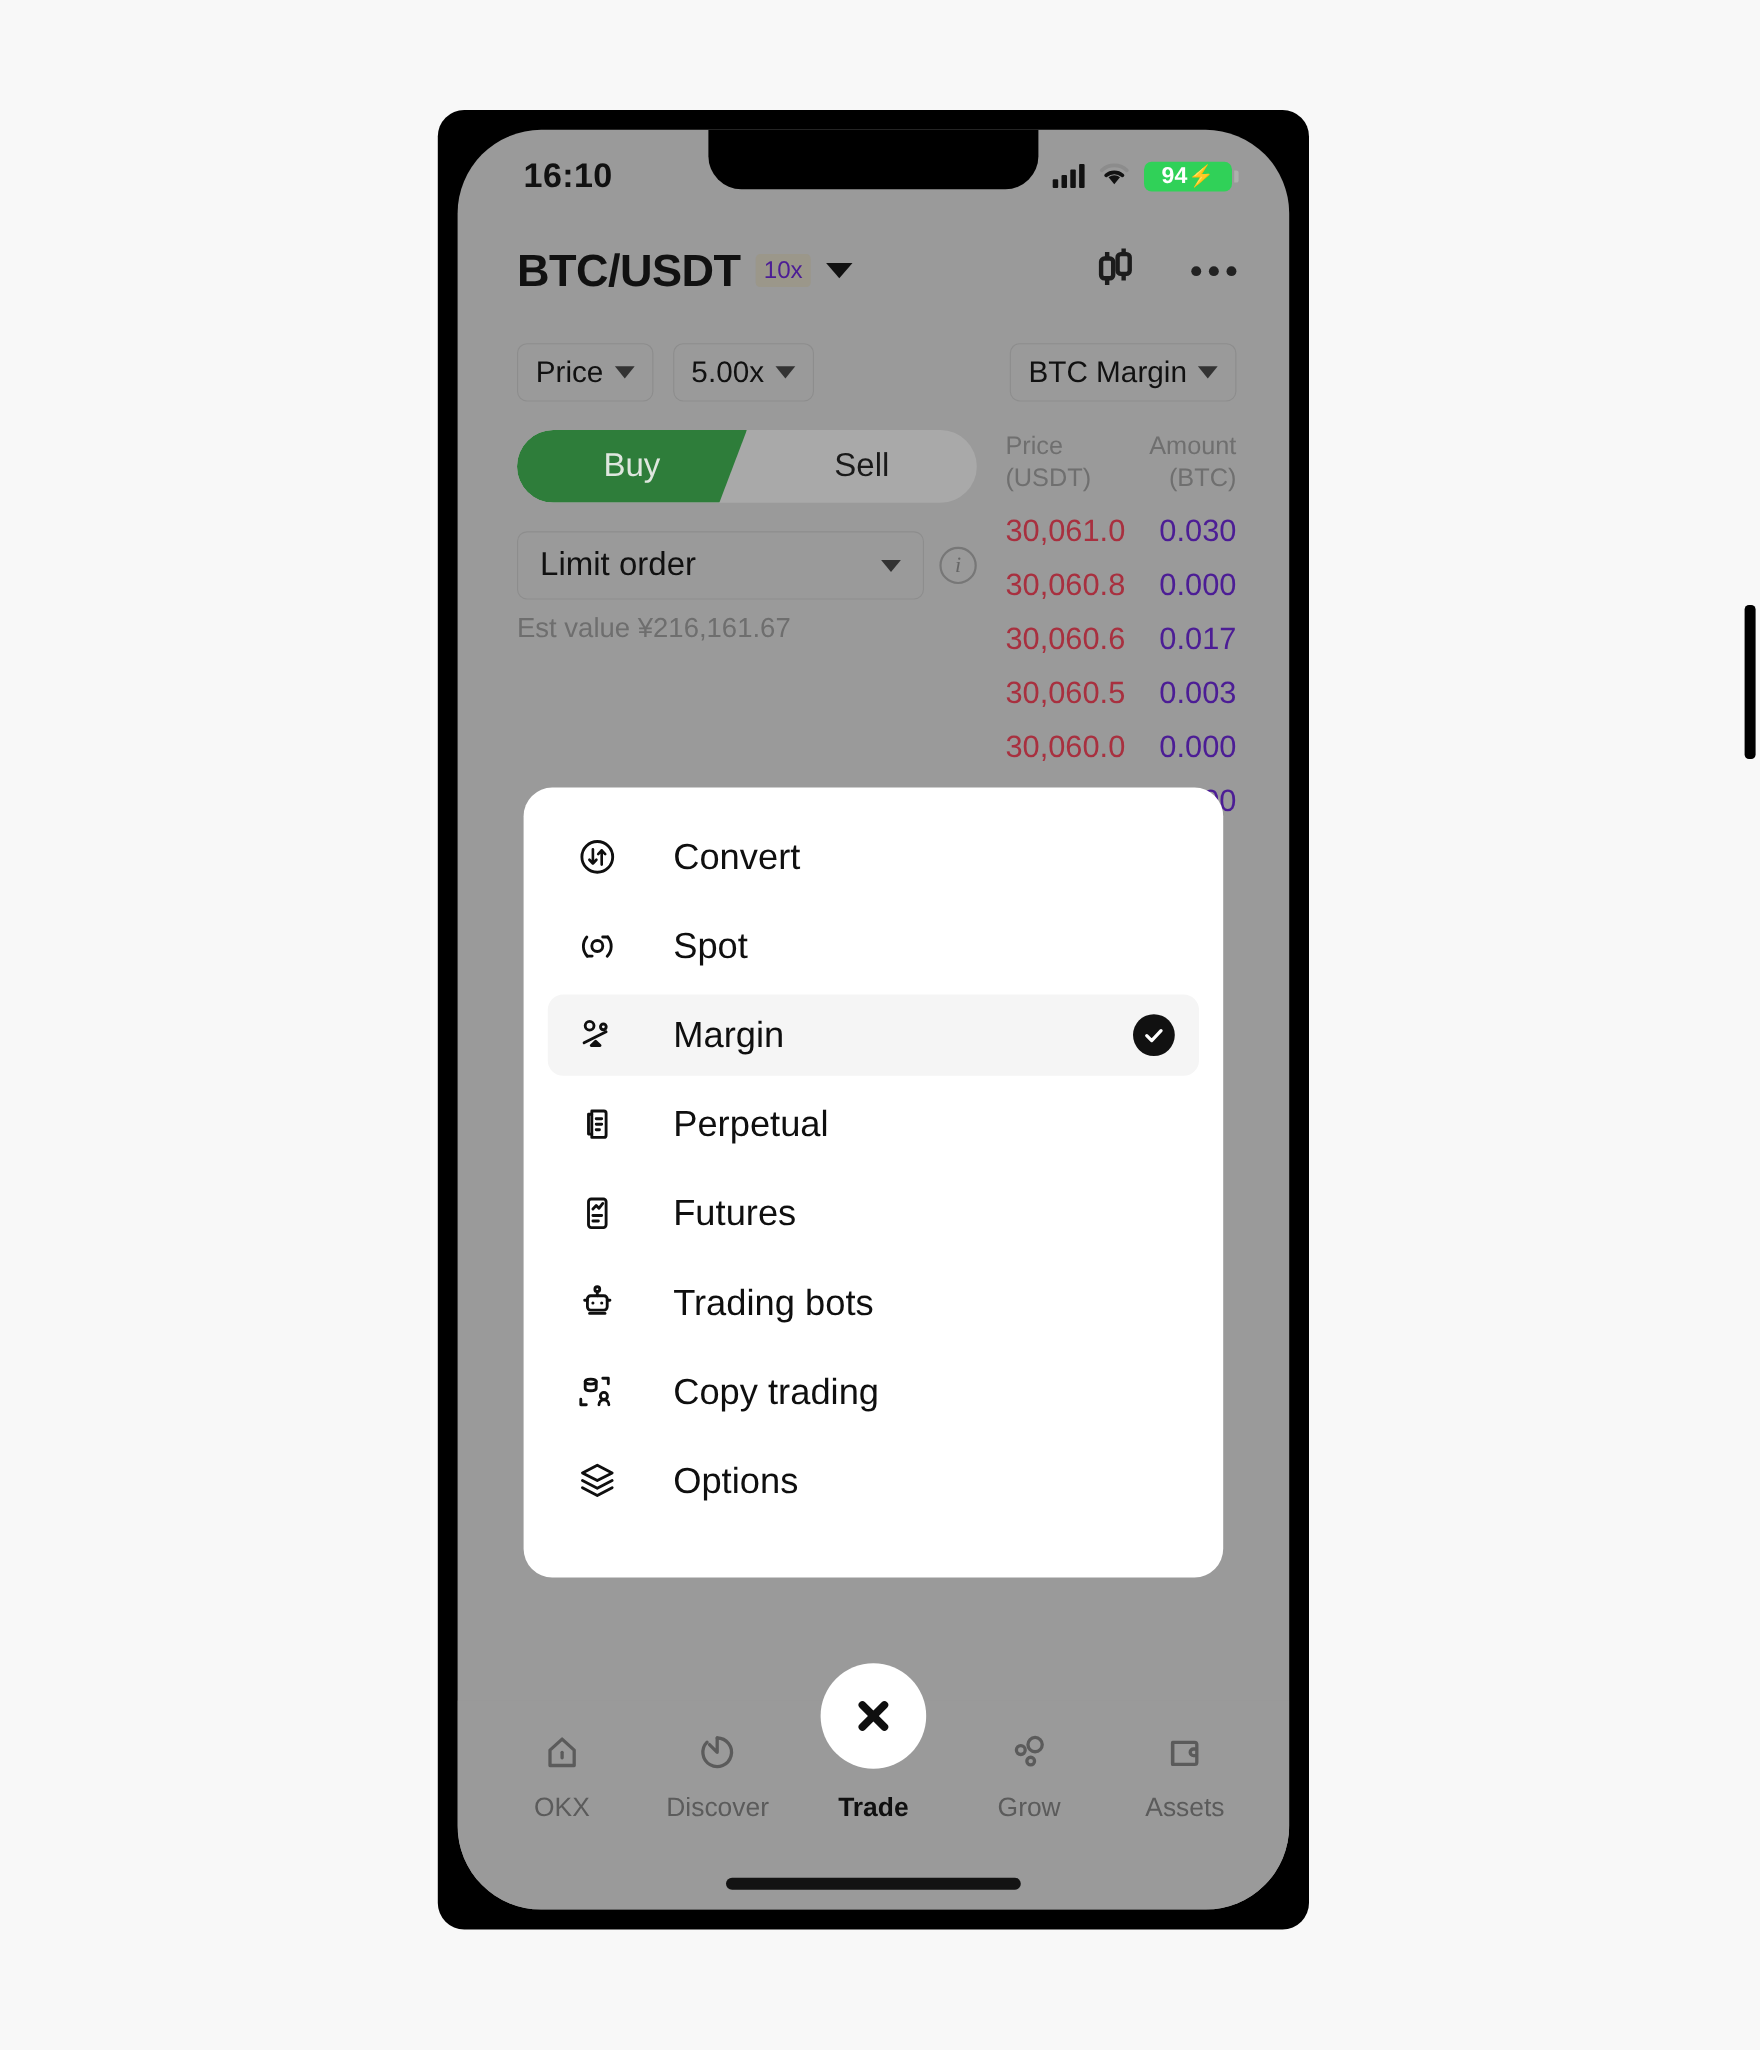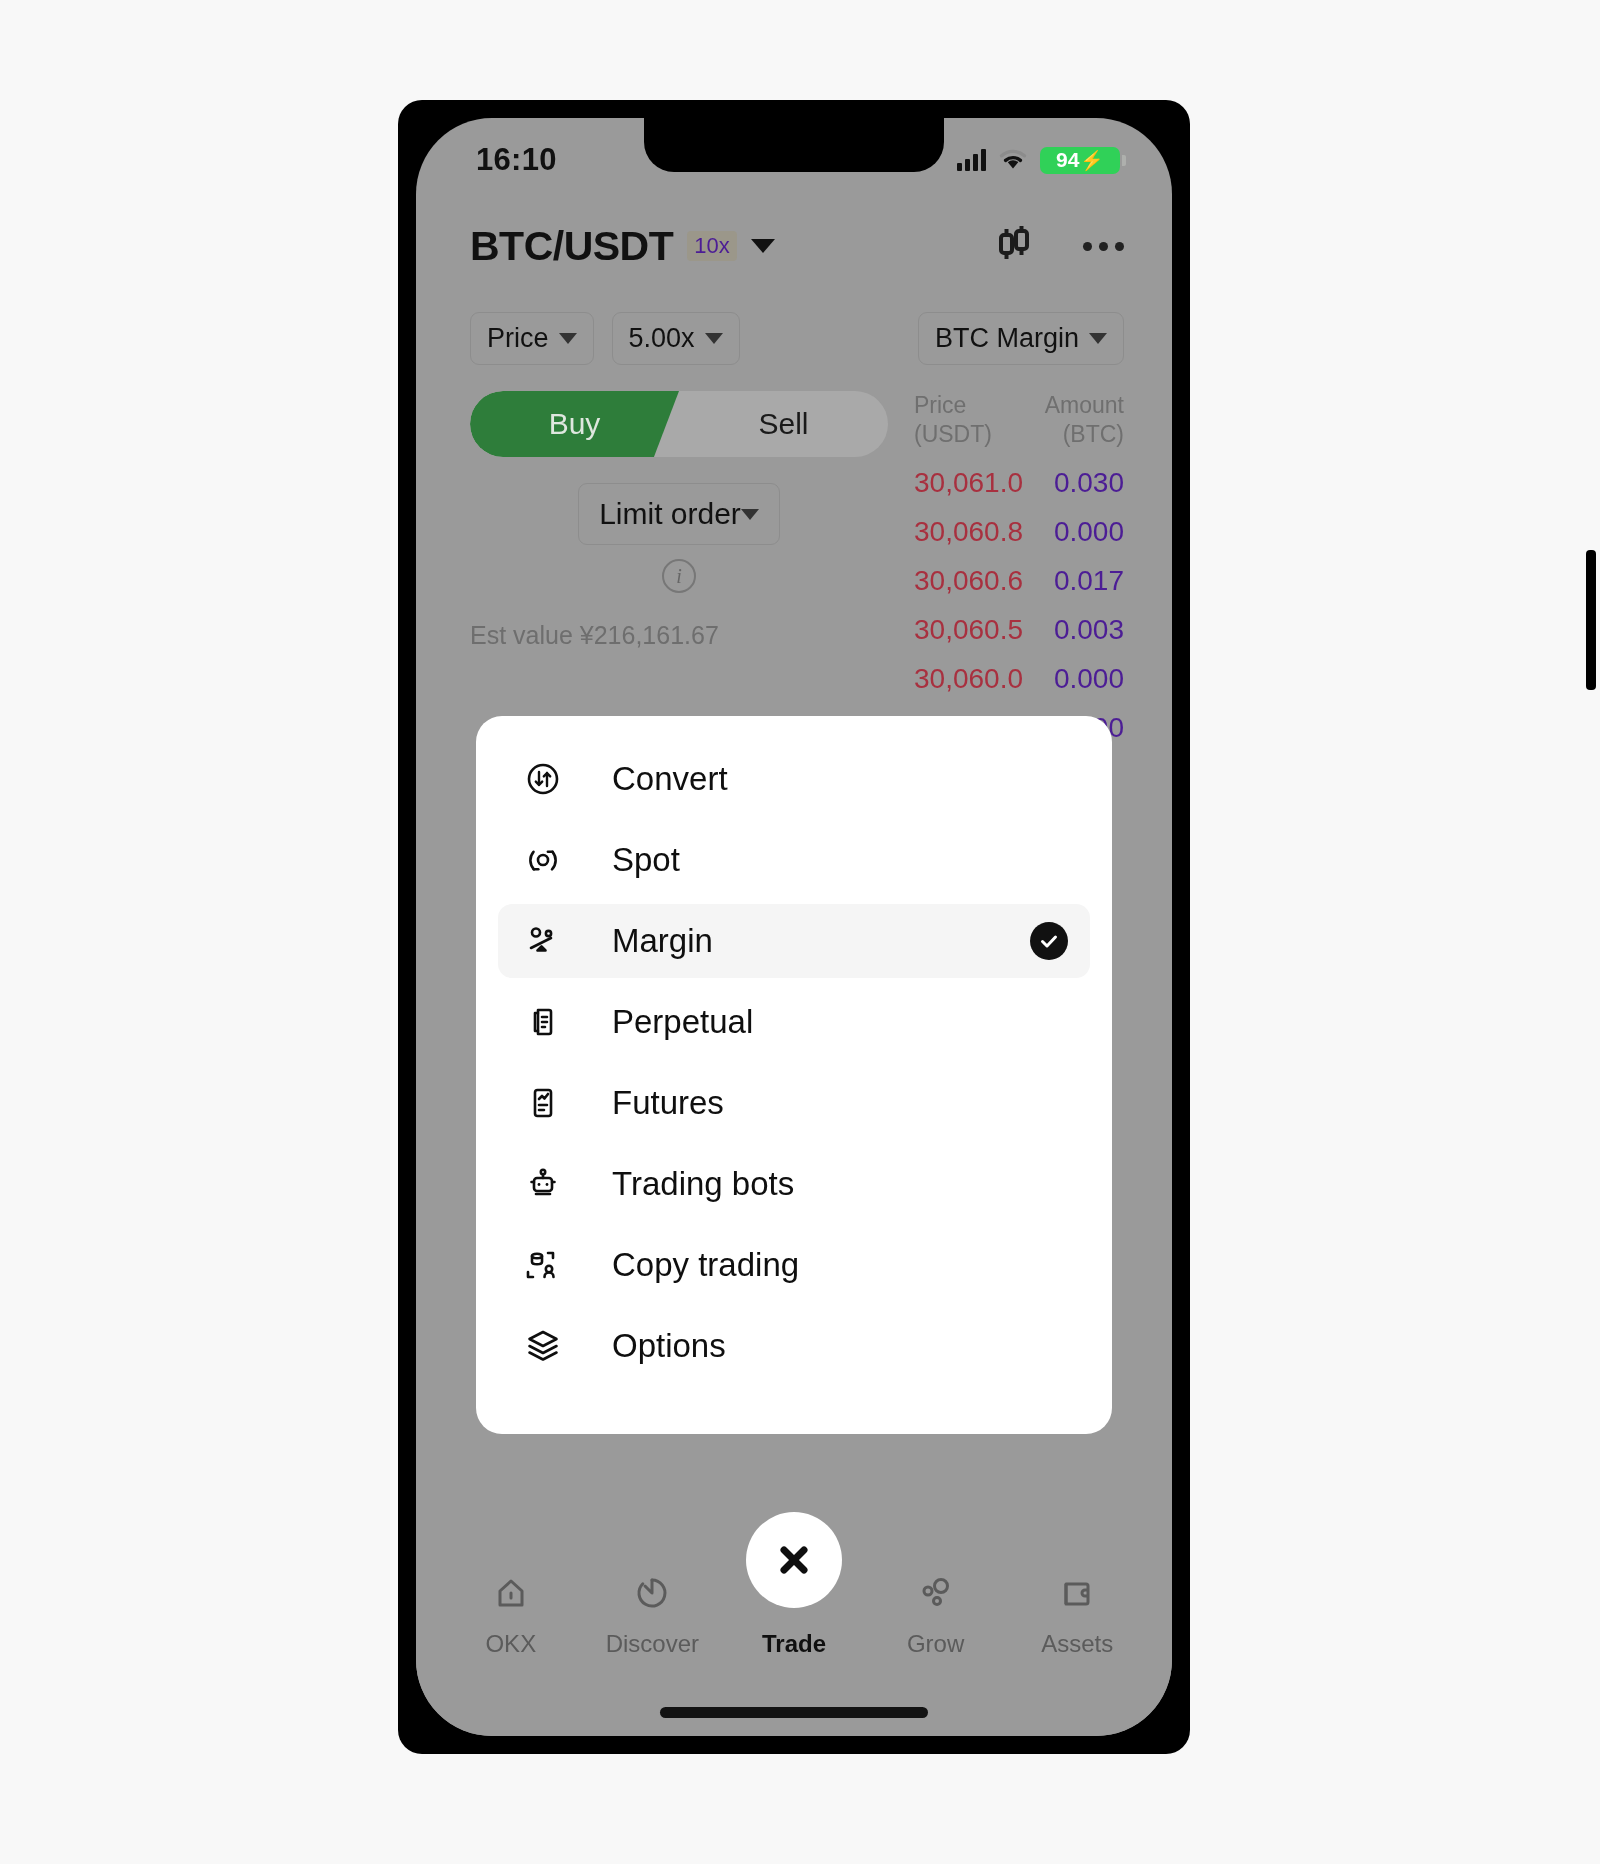--- a/index.html
+++ b/index.html
@@ -161,40 +161,40 @@
     background: #2e7d3a; color: #dfe7df;
     font-size: 30px;
     border-radius: 33px 0 0 33px;
     clip-path: polygon(0 0, 100% 0, 88% 100%, 0 100%);
   }
   #sell-tab {
     flex: 1; display: flex; align-items: center; justify-content: center;
     color: #1a1a1a; font-size: 30px;
   }
 
-  #order-type-row { display: flex; align-items: center; gap: 14px; margin-top: 26px; flex-direction: column; }
+  #order-type-row { display: flex; align-items: center; gap: 14px; margin-top: 26px; }
   #order-type {
     flex: 1; display: flex; align-items: center; justify-content: space-between;
     border: 1px solid #8d8d8d; border-radius: 9px;
     padding: 13px 20px; font-size: 30px; color: #111;
   }
   .info-circle {
     width: 30px; height: 30px; border: 2px solid #777; border-radius: 50%;
     display:flex; align-items:center; justify-content:center;
     font-size: 20px; font-style: italic; color: #666; font-family: "Liberation Serif", serif;
   }
 
   #price-box {
     margin-top: 18px;
     border: 1px solid #8d8d8d; border-radius: 9px;
     padding: 12px 20px 14px;
   }
   #price-label { font-size: 23px; color: #707070; }
   #price-value { font-size: 35px; font-weight: 700; color: #0d0d0d; margin-top: 2px; }
-  #est-value { font-size: 25px; color: #6e6e6e; margin-top: 28px; }
+  #est-value { font-size: 25px; color: #6e6e6e; margin-top: 12px; }
 
   #ob-head { display: flex; justify-content: space-between; font-size: 23px; color: #6f6f6f; line-height: 1.28; }
   #ob-head .r { text-align: right; }
   .ob-row { display: flex; justify-content: space-between; font-size: 28px; margin-top: 17px; }
   .ob-price { color: #a8303f; }
   .ob-amt { color: #4c1d95; }
 
   #demo-strip {
     position: absolute;
     left: 0; right: 0;

